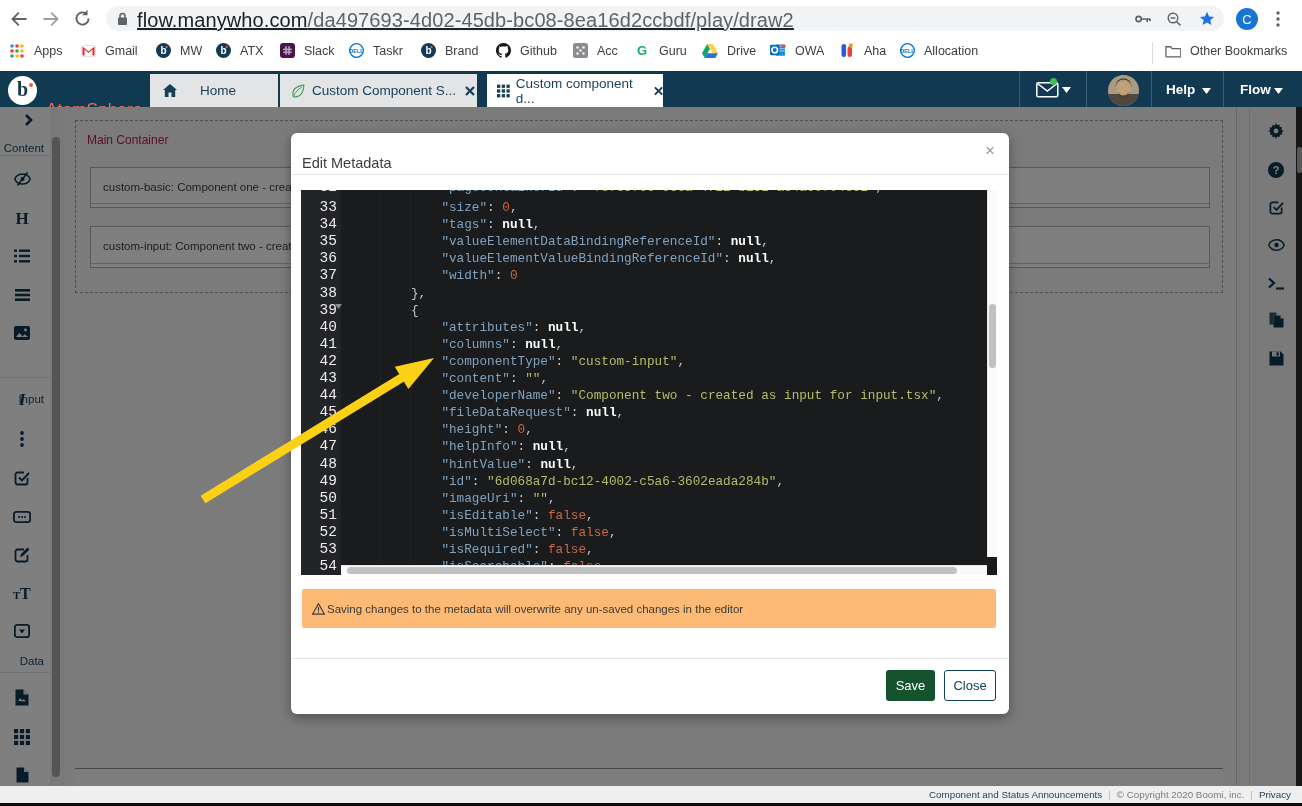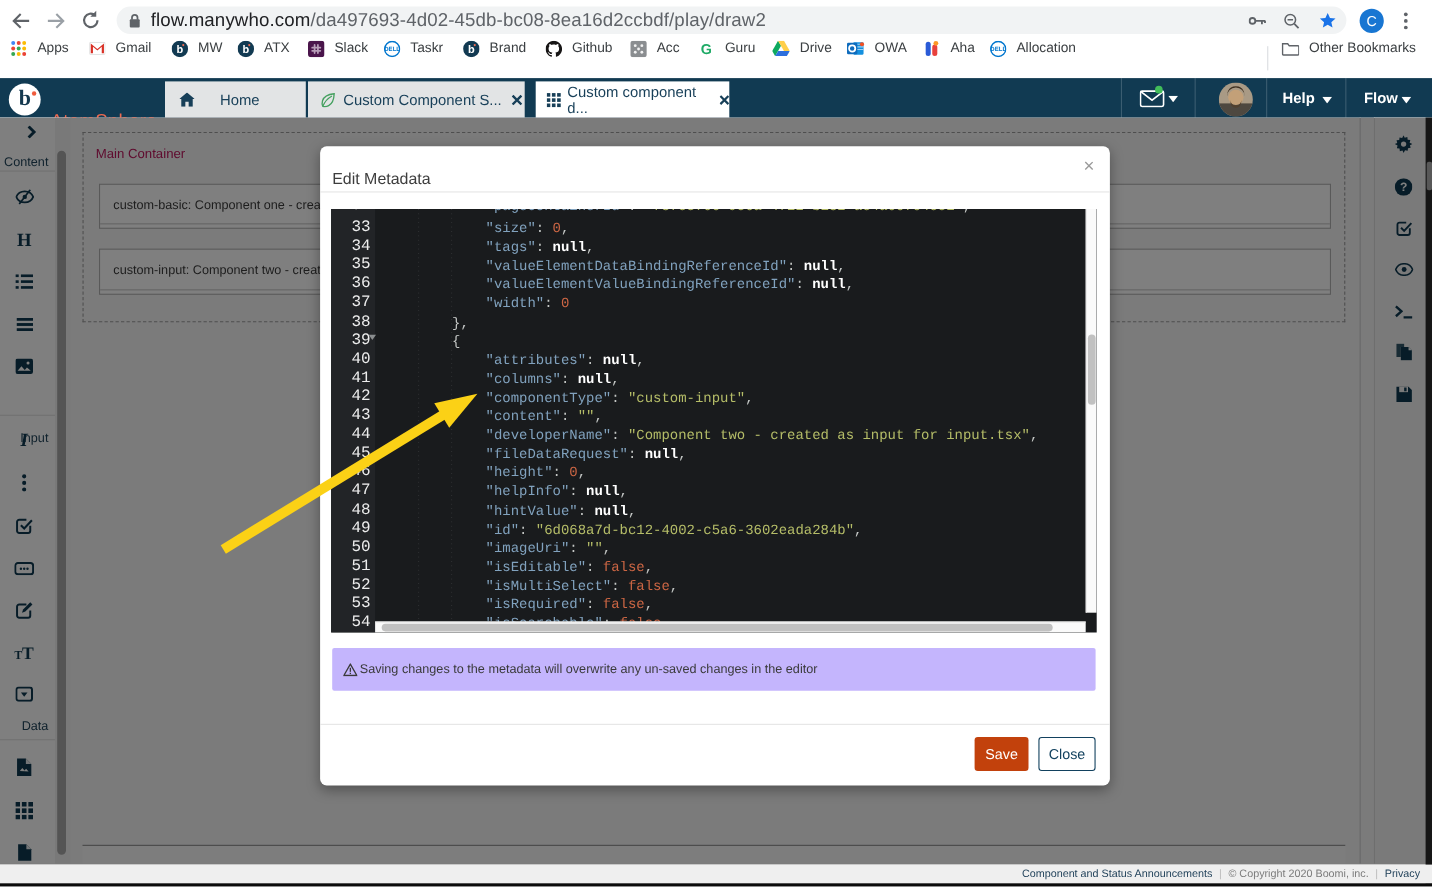--- a/index.html
+++ b/index.html
@@ -2,21 +2,21 @@
 <html><head>
 <meta charset="utf-8">
 <style>
   * { margin:0; padding:0; box-sizing:border-box; }
   html,body { width:1302px; height:806px; overflow:hidden; }
   body { position:relative; font-family:"Liberation Sans", sans-serif; background:#fff; }
   .abs { position:absolute; }
   
   #toolbar { left:0; top:0; width:1302px; height:36px; background:#fff; }
   #bookmarks { left:0; top:36px; width:1302px; height:35px; background:#fff; }
-  .bmitem { position:absolute; top:0; height:29px; display:flex; align-items:flex-start; gap:9px;
+  .bmitem { position:absolute; top:0; height:29px; display:flex; align-items:center; gap:9px;
             font-size:12.5px; color:#3c4043; }
   .bmicon { width:16px; height:16px; display:flex; align-items:center; justify-content:center; }
   
   #appbar { left:0; top:71px; width:1302px; height:36px; background:#113a52; }
   .tab { position:absolute; top:3px; height:33px; background:#e2e4e5; display:flex; align-items:center;
          color:#173f58; font-size:13.5px; }
   .tab.active { background:#ffffff; }
   
   #content { left:0; top:107px; width:1302px; height:679px; background:#f6f6f7; }
   .sblabel { left:0; width:44px; text-align:right; font-size:11.5px; color:#23465c; }
@@ -54,21 +54,21 @@
     <path d="M15.6 9.5a6.1 6.1 0 1 1-1.9-4.4" fill="none" stroke="#5f6368" stroke-width="1.9"></path>
     <path d="M14.5 0.8v5.4h-5.4z" fill="#5f6368"></path>
   </svg>
 
   <div class="abs" style="left:106px;top:6px;width:1118px;height:25px;background:#f1f3f4;border-radius:13px;"></div>
 
   <svg class="abs" style="left:117px;top:12px" width="11" height="14" viewBox="0 0 11 14">
     <rect x="1" y="5.5" width="9" height="7.5" rx="1" fill="#5f6368"></rect>
     <path d="M3 6V4a2.5 2.5 0 0 1 5 0v2" fill="none" stroke="#5f6368" stroke-width="1.6"></path>
   </svg>
-  <div class="abs" style="left:137px;top:9px;font-size:17px;color:#202124;white-space:nowrap;letter-spacing:0.1px;">flow.manywho.com<span style="color:#5f6368">/da497693-4d02-45db-bc08-8ea16d2ccbdf/play/draw2</span></div>
+  <div class="abs" style="left:137px;top:9px;font-size:20px;color:#202124;white-space:nowrap;letter-spacing:0.1px;text-decoration:underline;">flow.manywho.com<span style="color:#5f6368">/da497693-4d02-45db-bc08-8ea16d2ccbdf/play/draw2</span></div>
 
   <svg class="abs" style="left:1135px;top:12px" width="17" height="14" viewBox="0 0 17 14">
     <circle cx="3.6" cy="7" r="2.6" fill="none" stroke="#5f6368" stroke-width="1.7"></circle>
     <path d="M6.2 7h9.2M12.2 7v3M15 7v2" stroke="#5f6368" stroke-width="1.7" fill="none"></path>
   </svg>
 
   <svg class="abs" style="left:1167px;top:12px" width="15" height="15" viewBox="0 0 15 15">
     <circle cx="6" cy="6" r="4.8" fill="none" stroke="#5f6368" stroke-width="1.4"></circle>
     <path d="M3.5 6h5" stroke="#5f6368" stroke-width="1.4"></path>
     <path d="M9.7 9.7l3.8 3.8" stroke="#5f6368" stroke-width="1.6"></path>
@@ -539,29 +539,29 @@
     <div class="abs" style="left:78.5px;top:0;width:1px;height:376px;background-image:linear-gradient(rgba(255,255,255,0.09) 1px, transparent 1px);background-size:1px 4px;"></div>
     <div class="abs" style="left:109px;top:0;width:1px;height:376px;background-image:linear-gradient(rgba(255,255,255,0.09) 1px, transparent 1px);background-size:1px 4px;"></div>
 
     <div class="abs" style="left:686px;top:0;width:10px;height:367px;background:#fafafa;border-left:1px solid #e6e6e6;"></div>
     <div class="abs" style="left:687.5px;top:114px;width:7px;height:64px;background:#c1c1c1;border-radius:4px;"></div>
 
     <div class="abs" style="left:40px;top:375px;width:646px;height:10px;background:#fafafa;border-top:1px solid #e6e6e6;"></div>
     <div class="abs" style="left:46px;top:376.5px;width:610px;height:7px;background:#c1c1c1;border-radius:4px;"></div>
   </div>
 
-  <div class="abs" style="left:11px;top:456px;width:694px;height:39px;background:#c4b5fd;border-radius:2px;">
+  <div class="abs" style="left:11px;top:456px;width:694px;height:39px;background:#fdba74;border-radius:2px;">
     <svg class="abs" style="left:10px;top:13.5px" width="13" height="12" viewBox="0 0 14 13">
         <path d="M7 0.8L13.4 12H0.6z" fill="none" stroke="#3a3a3a" stroke-width="1.3"></path>
         <rect x="6.35" y="4.4" width="1.3" height="4" fill="#3a3a3a"></rect>
         <rect x="6.35" y="9.3" width="1.3" height="1.3" fill="#3a3a3a"></rect>
       </svg>
     <div class="abs" style="left:25px;top:14px;font-size:11.5px;color:#3a3a3a;">Saving changes to the metadata will overwrite any un-saved changes in the editor</div>
   </div>
 
   <div class="abs" style="left:0;top:525px;width:718px;height:1px;background:#e5e5e5;"></div>
-  <div class="abs" style="left:595px;top:537px;width:49px;height:31px;background:#c2410c;border-radius:3px;color:#fff;font-size:13px;display:flex;align-items:center;justify-content:center;">Save</div>
+  <div class="abs" style="left:595px;top:537px;width:49px;height:31px;background:#14532d;border-radius:3px;color:#fff;font-size:13px;display:flex;align-items:center;justify-content:center;">Save</div>
   <div class="abs" style="left:653px;top:537px;width:52px;height:31px;background:#fff;border:1.5px solid #12415e;border-radius:3px;color:#12415e;font-size:13px;display:flex;align-items:center;justify-content:center;">Close</div>
 </div>
 <svg class="abs" id="arrow" width="1302" height="806" style="left:0;top:0;pointer-events:none">
   <line x1="203" y1="499.5" x2="403" y2="377" stroke="#fbd116" stroke-width="9"></line>
   <polygon points="434,358 408.4,388.9 394.8,366.7" fill="#fbd116"></polygon>
 </svg>
 
 </body></html>

